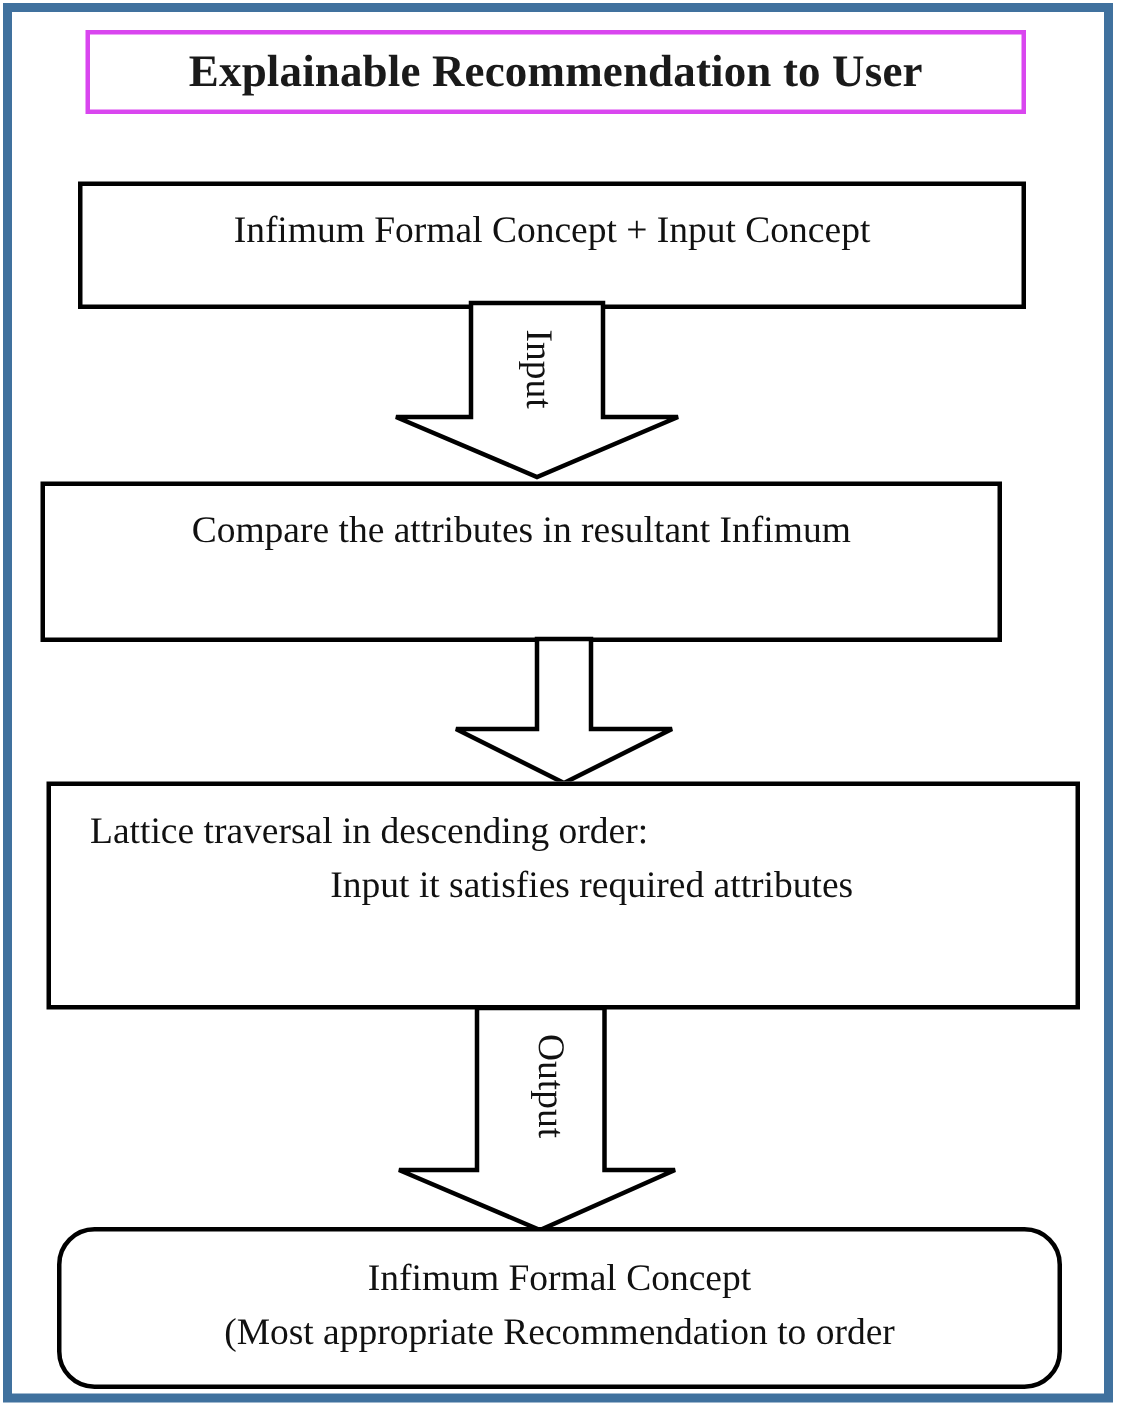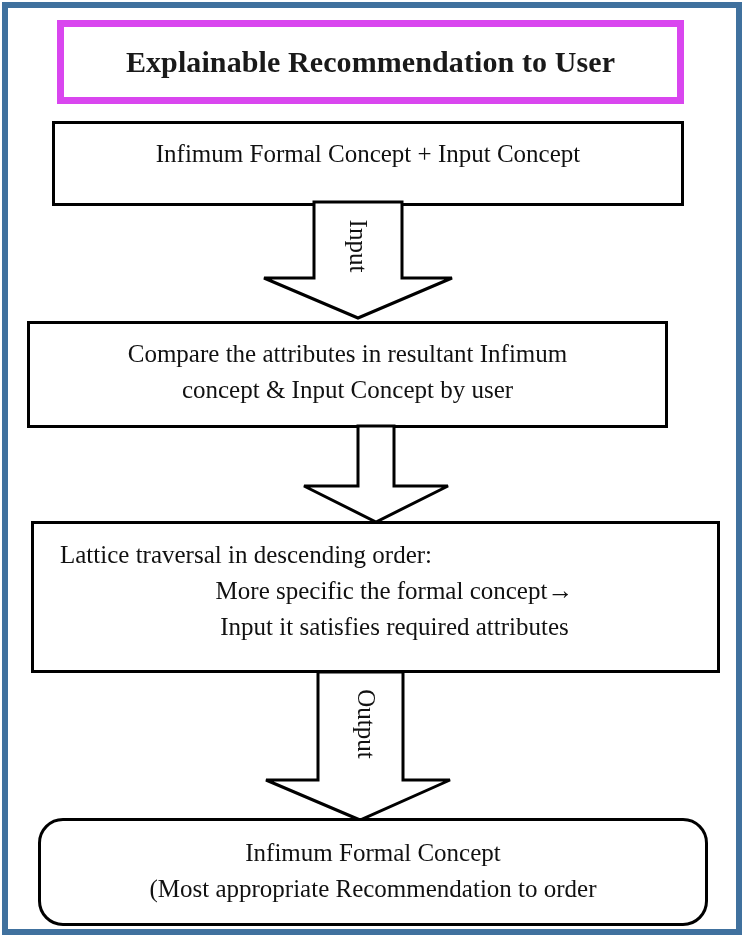--- a/index.html
+++ b/index.html
@@ -25,22 +25,22 @@
     border: 6px solid #40719e;
     box-sizing: border-box;
     pointer-events: none;
   }
   
   #title-box {
     position: absolute;
     left: 57px;
     top: 20px;
     width: 627px;
-    height: 84px;
-    border: 7px solid #d946ef;
+    height: 56px;
+    border: 3px solid #d946ef;
     box-sizing: border-box;
     background: #ffffff;
     display: flex;
     align-items: center;
     justify-content: center;
   }
   #title-box .title-text {
     font-size: 30px;
     font-weight: bold;
     color: #1a1a1a;
@@ -123,32 +123,30 @@
   </div>
 
   <svg class="arrow-svg" id="arrow-input-wrap" viewBox="0 0 196 120" preserveAspectRatio="none">
     <polygon points="54,2 142,2 142,78 192,78 98,118 4,78 54,78"></polygon>
   </svg>
   <div class="arrow-label" id="arrow-input-label">Input</div>
 
   <div class="pbox" id="box-compare">
     <div class="lines">
       <div class="line-1">Compare the attributes in resultant Infimum</div>
-      <div class="line-2">concept &amp; Input Concept by user</div>
     </div>
   </div>
 
   <svg class="arrow-svg" id="arrow-mid-wrap" viewBox="0 0 152 100" preserveAspectRatio="none">
     <polygon points="58,2 94,2 94,62 148,62 76,98 4,62 58,62"></polygon>
   </svg>
 
   <div class="pbox" id="box-lattice">
     <div class="lines">
       <div class="line-1">Lattice traversal in descending order:</div>
-      <div class="line-2"><span>More specific the formal concept</span><span class="arrow-glyph">→</span></div>
       <div class="line-3">Input it satisfies required attributes</div>
     </div>
   </div>
 
   <svg class="arrow-svg" id="arrow-output-wrap" viewBox="0 0 192 152" preserveAspectRatio="none">
     <polygon points="56,2 141,2 141,110 188,110 98,150 4,110 56,110"></polygon>
   </svg>
   <div class="arrow-label" id="arrow-output-label">Output</div>
 
   <div class="pbox" id="box-result">

